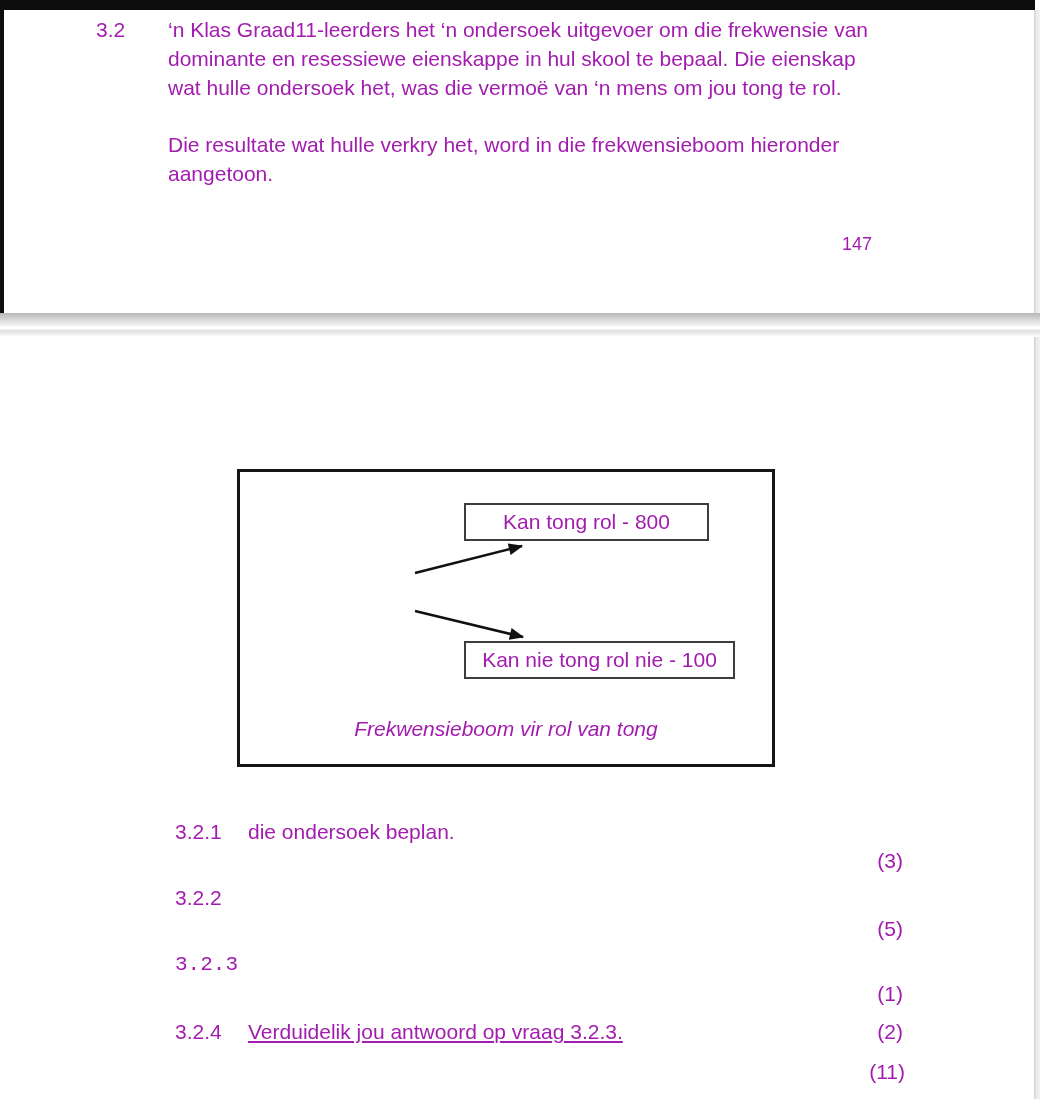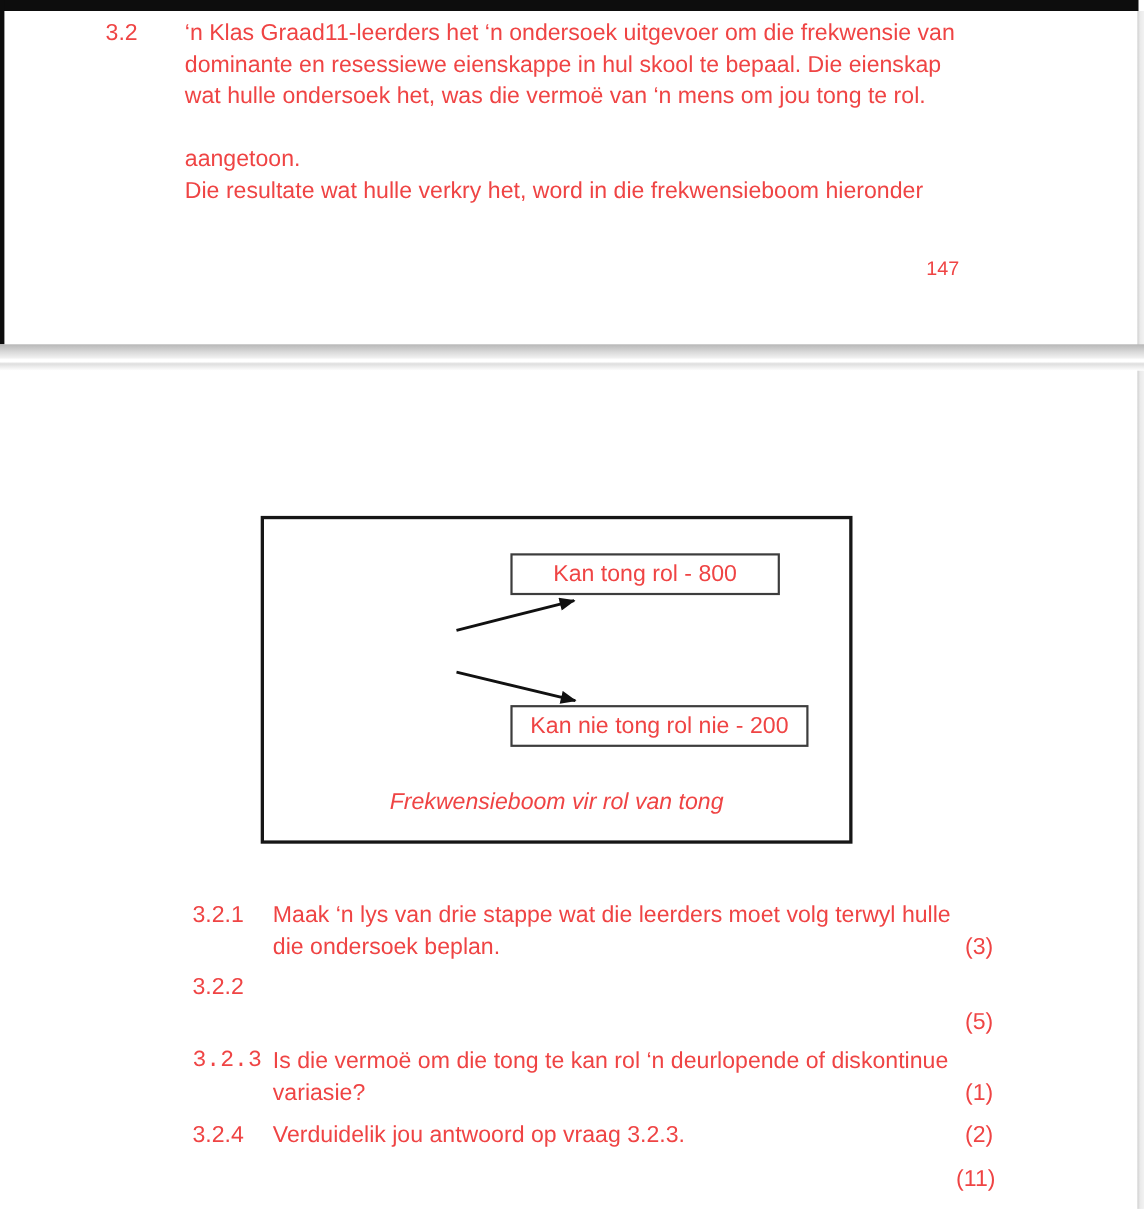--- a/index.html
+++ b/index.html
@@ -1,21 +1,21 @@
 <!DOCTYPE html>
 <html><head>
 <meta charset="utf-8">
 <style>
   html,body{margin:0;padding:0;background:#ffffff;}
   .screen{
     position:relative;
     width:1040px;height:1099px;
     background:#ffffff;
     font-family:"Liberation Sans","DejaVu Sans",sans-serif;
-    color:#ef4444;
+    color:#a21caf;
     overflow:hidden;
   }
   .abs{position:absolute;}
   .line{white-space:nowrap;font-size:21px;line-height:29px;}
   .pgnum{font-size:18px;line-height:22px;}
 
   
   .top-bar{left:0;top:0;width:1035px;height:10px;background:#0d0d0d;}
   .left-bar{left:0;top:0;width:4px;height:313px;background:#0d0d0d;}
   .right-strip{left:1034px;top:10px;width:6px;height:1089px;
@@ -53,61 +53,56 @@
 
   <div class="abs line" style="left:96px;top:15px;">3.2</div>
 
   <div class="abs" style="left:168px;top:15px;">
     <div class="line">‘n Klas Graad11-leerders het ‘n ondersoek uitgevoer om die frekwensie van</div>
     <div class="line">dominante en resessiewe eienskappe in hul skool te bepaal. Die eienskap</div>
     <div class="line">wat hulle ondersoek het, was die vermoë van ‘n mens om jou tong te rol.</div>
   </div>
 
   <div class="abs" style="left:168px;top:130px;">
+    <div class="line">Die resultate wat hulle verkry het, word in die frekwensieboom hieronder</div>
     <div class="line">aangetoon.</div>
-    <div class="line">Die resultate wat hulle verkry het, word in die frekwensieboom hieronder</div>
   </div>
 
   <div class="abs pgnum" style="left:842px;top:233px;">147</div>
 
   <div class="abs fig-frame">
     <div class="fig-inner">
       <svg class="fig-svg" viewBox="0 0 532 292" xmlns="http://www.w3.org/2000/svg">
         <defs>
           <marker id="ah" viewBox="0 0 12 10" markerWidth="15" markerHeight="12" refX="11" refY="5" orient="auto" markerUnits="userSpaceOnUse">
             <path d="M0,0 L12,5 L0,10 Z" fill="#111"></path>
           </marker>
         </defs>
         <line x1="175" y1="101" x2="282" y2="74" stroke="#111" stroke-width="2.6" marker-end="url(#ah)"></line>
         <line x1="175" y1="139" x2="283" y2="165" stroke="#111" stroke-width="2.6" marker-end="url(#ah)"></line>
       </svg>
       <div class="node node-top">Kan tong rol - 800</div>
-      <div class="node node-bottom">Kan nie tong rol nie - 200</div>
+      <div class="node node-bottom">Kan nie tong rol nie - 100</div>
       <div class="fig-caption">Frekwensieboom vir rol van tong</div>
     </div>
   </div>
 
   <div class="abs line" style="left:175px;top:817px;">3.2.1</div>
   <div class="abs" style="left:248px;top:817px;">
-    <div class="line">Maak ‘n lys van drie stappe wat die leerders moet volg terwyl hulle</div>
     <div class="line">die ondersoek beplan.</div>
   </div>
   <div class="abs marks" style="right:137px;top:846px;">(3)</div>
 
   <div class="abs line" style="left:175px;top:883px;">3.2.2</div>
   <div class="abs marks" style="right:137px;top:914px;">(5)</div>
 
   <div class="abs line" style="left:175px;top:950px;font-family:Liberation Mono, monospace;">3.2.3</div>
-  <div class="abs" style="left:248px;top:950px;">
-    <div class="line">Is die vermoë om die tong te kan rol ‘n deurlopende of diskontinue</div>
-    <div class="line">variasie?</div>
-  </div>
   <div class="abs marks" style="right:137px;top:979px;">(1)</div>
 
   <div class="abs line" style="left:175px;top:1017px;">3.2.4</div>
-  <div class="abs" style="left:248px;top:1017px;">
+  <div class="abs" style="left:248px;top:1017px;text-decoration:underline;">
     <div class="line">Verduidelik jou antwoord op vraag 3.2.3.</div>
   </div>
   <div class="abs marks" style="right:137px;top:1017px;">(2)</div>
 
   <div class="abs marks" style="right:135px;top:1057px;">(11)</div>
 
 </div>
 
 </body></html>

